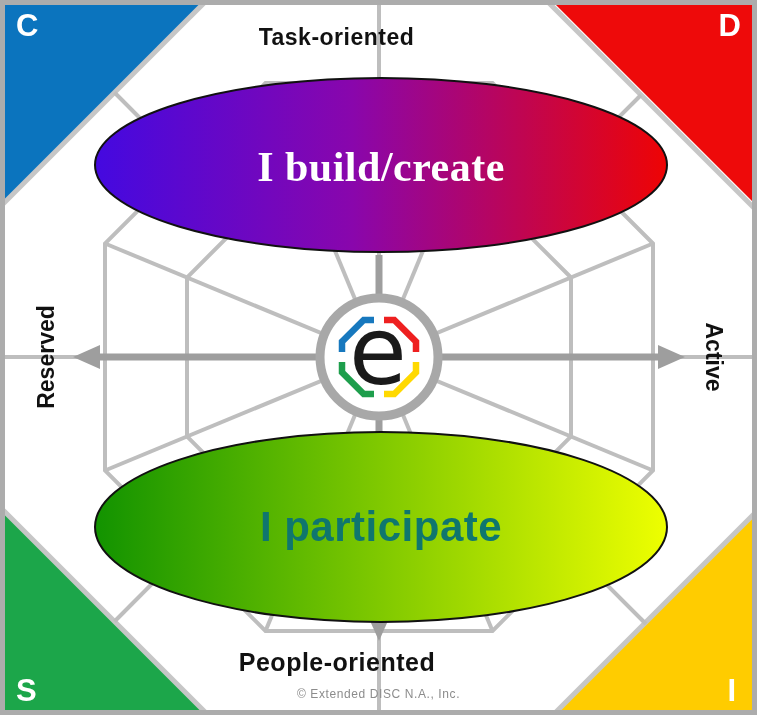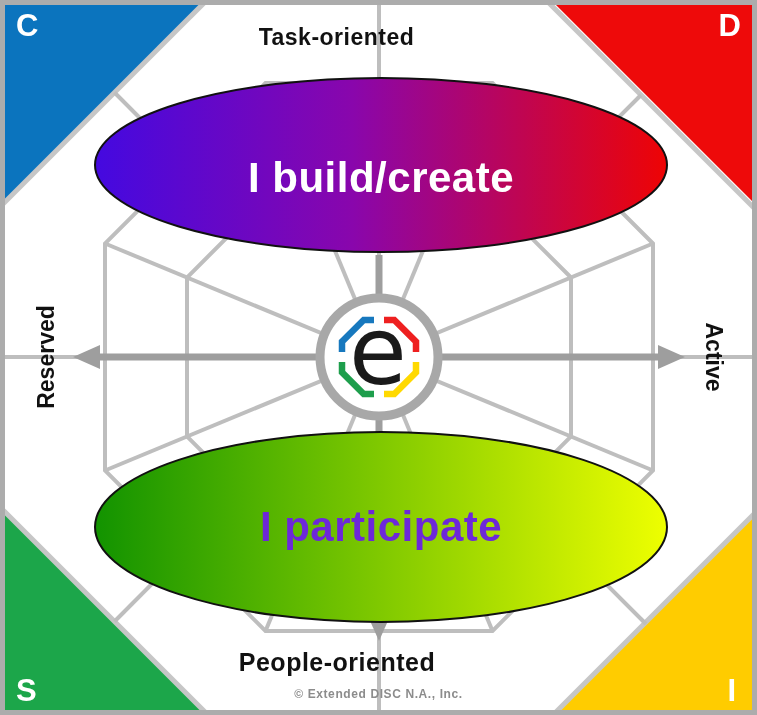--- a/index.html
+++ b/index.html
@@ -3,32 +3,32 @@
 <meta charset="utf-8">
 <style>
   html,body{margin:0;padding:0;background:#fff;}
   .stage{position:relative;width:757px;height:715px;background:#fff;overflow:hidden;
          font-family:"Liberation Sans", sans-serif;}
   .stage svg{position:absolute;left:0;top:0;}
   .lbl{position:absolute;color:#111;font-weight:bold;white-space:nowrap;}
   .lbl-task{left:0;top:24px;width:673px;text-align:center;font-size:23px;letter-spacing:.5px;}
   .lbl-people{left:0;top:648px;width:674px;text-align:center;font-size:25px;letter-spacing:.5px;}
   .lbl-copy{position:absolute;left:0;top:687px;width:757px;text-align:center;
-            font-size:12px;font-weight:bold;color:#8C8C8C;letter-spacing:.6px;}
+            font-size:12px;font-weight:normal;color:#8C8C8C;letter-spacing:.6px;}
   .lbl-reserved{left:46px;top:357px;transform:translate(-50%,-50%) rotate(-90deg);font-size:23px;}
   .lbl-active{left:713px;top:357px;transform:translate(-50%,-50%) rotate(90deg);font-size:23px;}
   .corner{position:absolute;color:#fff;font-weight:bold;font-size:31px;line-height:1;}
   .corner.c{left:16px;top:10px;}
   .corner.d{right:16px;top:10px;}
   .corner.s{left:16px;bottom:9px;}
   .corner.i{right:21px;bottom:9px;}
   .bubble{position:absolute;transform:translate(-50%,-50%);font-weight:bold;font-size:42px;
           white-space:nowrap;letter-spacing:.5px;}
-  .bubble.build{left:381px;top:178px;color:#fff;}
-  .bubble.participate{left:381px;top:527px;color:#6d28d9;}
+  .bubble.build{left:381px;top:167px;color:#fff;font-family:Liberation Serif, serif;}
+  .bubble.participate{left:381px;top:527px;color:#0f766e;}
 </style>
 </head>
 <body>
 
 <div class="stage">
 
   <svg width="757" height="715" viewBox="0 0 757 715">
     <defs>
       <linearGradient id="gradTop" x1="0" y1="0" x2="1" y2="0">
         <stop offset="0" stop-color="#4409E0"></stop>

